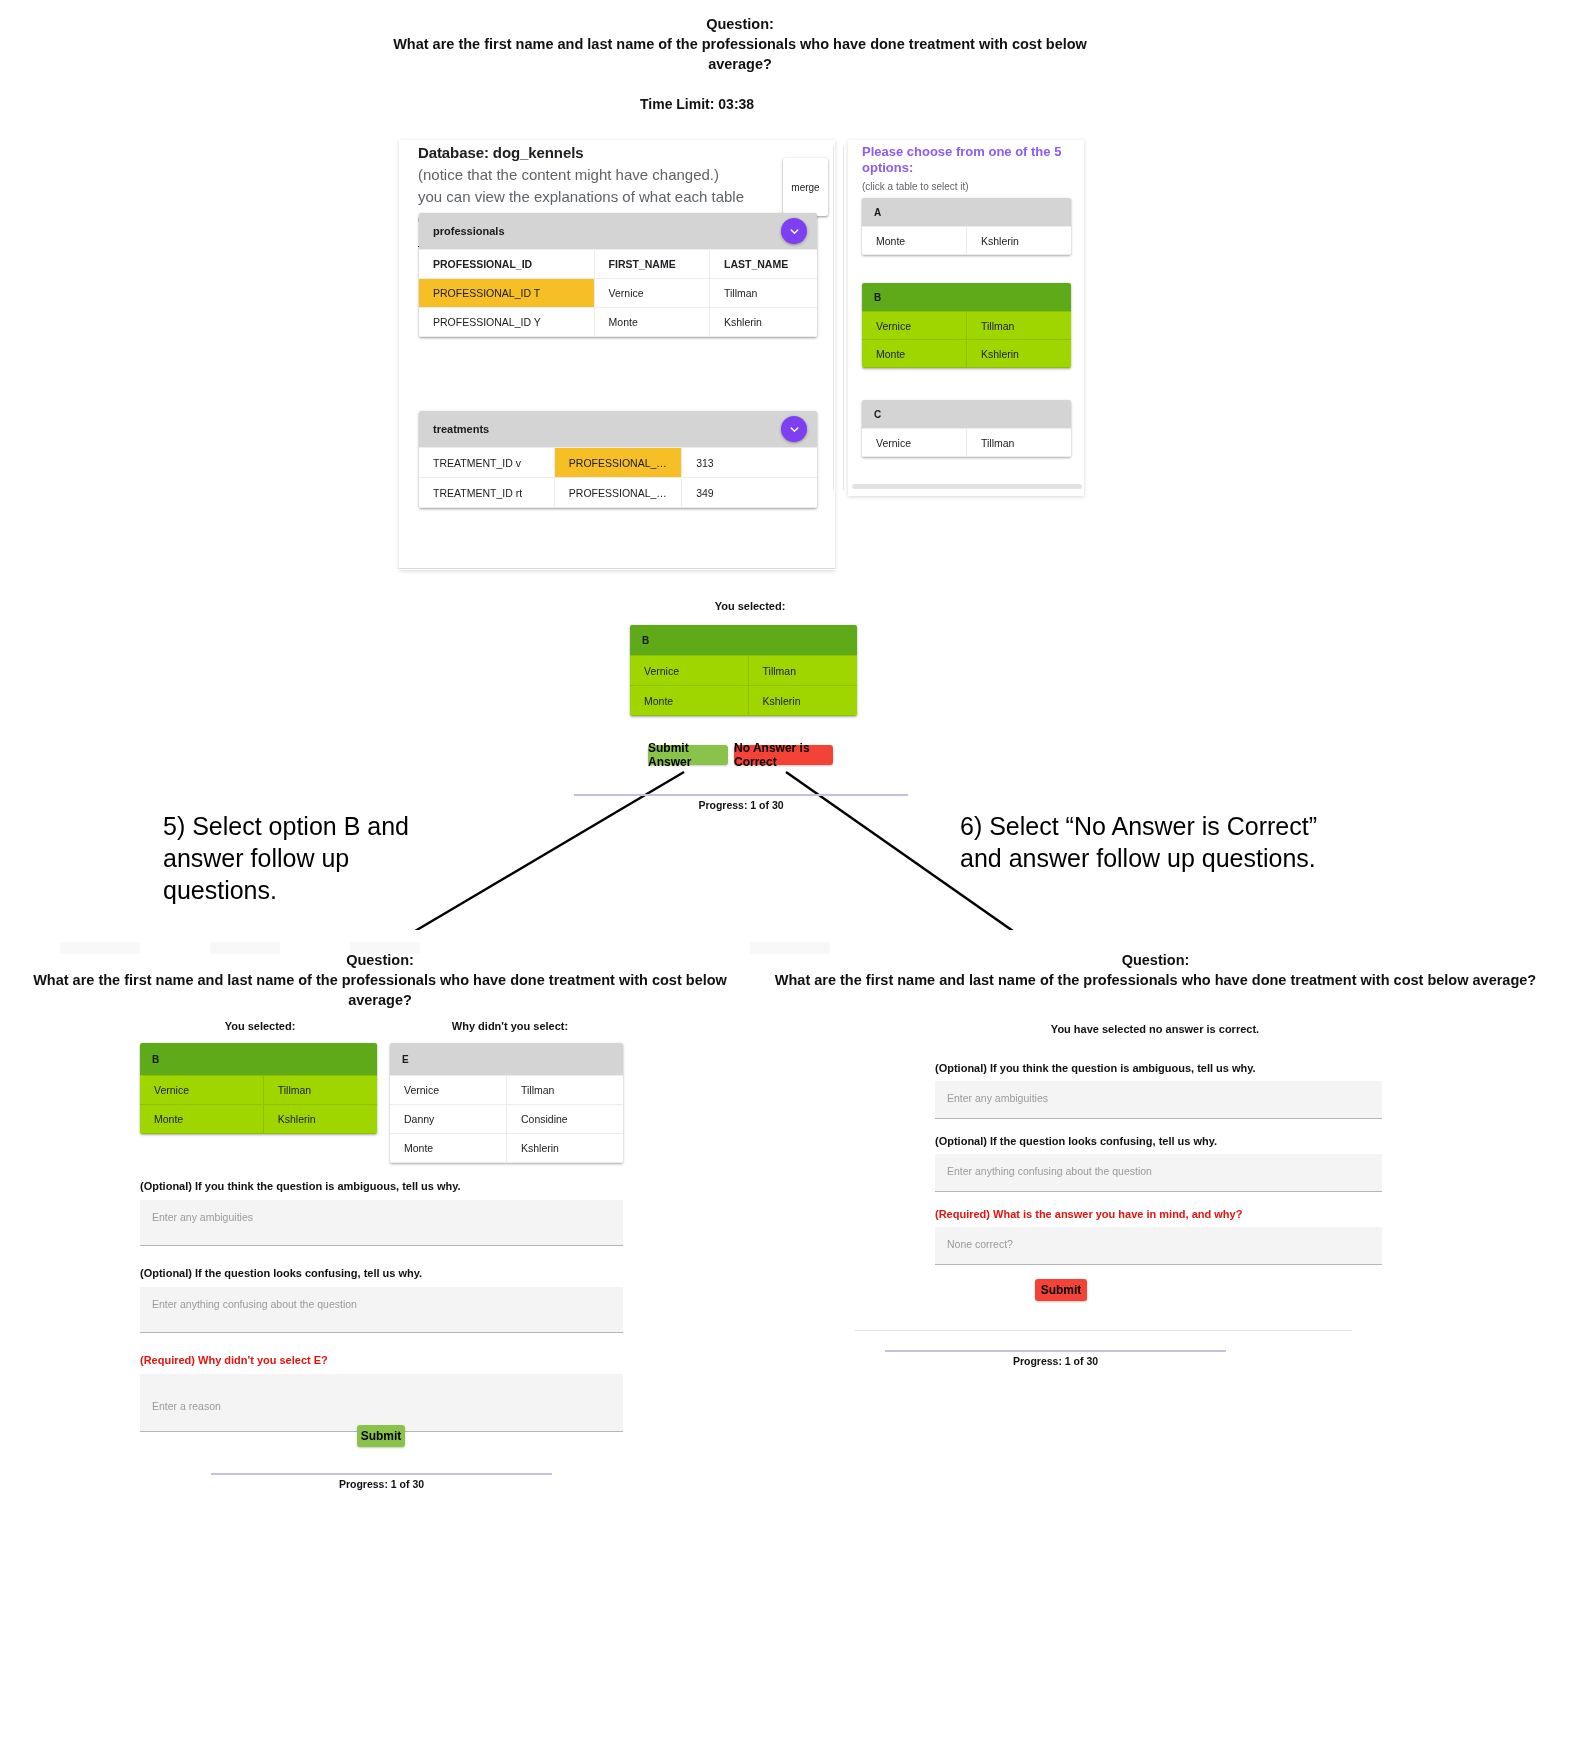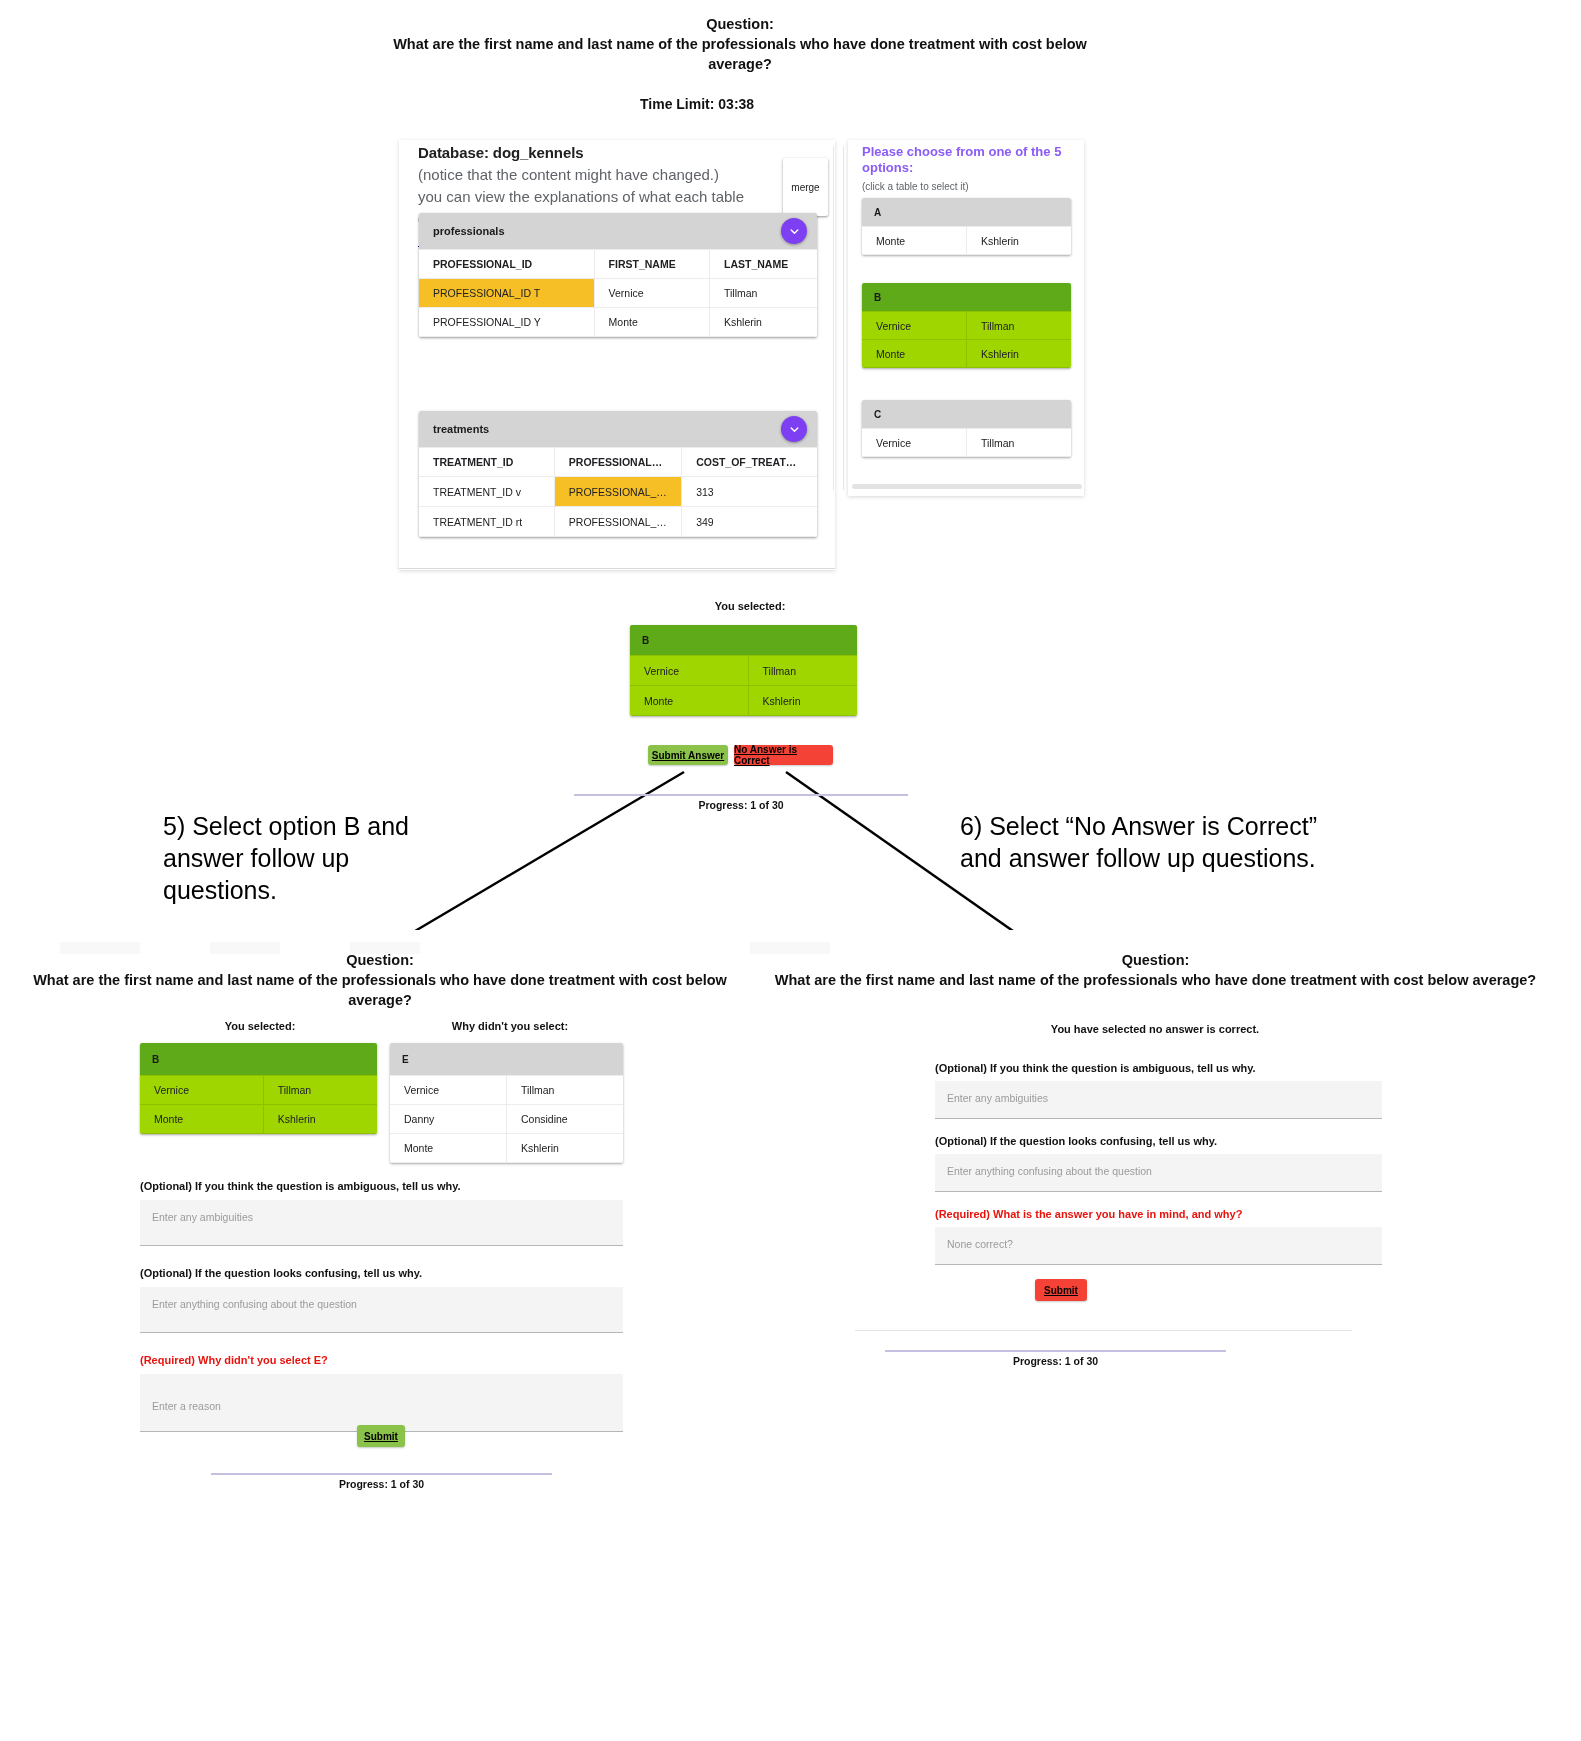--- a/index.html
+++ b/index.html
@@ -109,24 +109,23 @@
   .opt-card td { font-size:10px; padding:0 12px; border:1px solid #ececec; border-left:none; border-right:none; color:#202124; }
   .opt-card td.vline { border-right:1px solid #ececec; }
   .opt-card.sel td.vline { border-right:1px solid #8ec000; }
 
   .scrollstrip { position:absolute; background:#e3e3e3; border-radius:3px; }
 
   .sel-label { font-size:11px; font-weight:bold; color:#111; text-align:center; }
 
   .btn {
     display:inline-flex; align-items:center; justify-content:center;
-    font-size:10px; font-weight:bold; color:#000;
+    font-size:12px; font-weight:bold; color:#000;
     border-radius:3px;
     box-shadow:0 1px 2px rgba(0,0,0,.22);
-    text-decoration:underline;
   }
   .btn.green { background:#8bc34a; }
   .btn.red   { background:#f44336; }
   .btn.sub-green { background:#8bc34a; }
   .btn.sub-red { background:#f44336; }
 
   .progbar { position:absolute; height:2px; background:#c5c0e0; }
   .progtext { position:absolute; text-align:center; font-size:10.5px; font-weight:bold; color:#111; }
 
   .fieldlabel { font-size:11px; font-weight:bold; color:#111; }
@@ -255,25 +254,20 @@
           </svg>
       </span>
     </div>
     <table class="tbl">
       <colgroup>
           <col style="width:34%">
           <col style="width:32%">
           <col style="width:34%">
         </colgroup>
       <tbody>
-          <tr>
-        <th class="vline" style="height:29px;">TREATMENT_ID</th>
-        <th class="vline fk">PROFESSIONAL_ID</th>
-        <th>COST_OF_TREATMENT</th>
-      </tr>
       <tr>
         <td class="vline" style="height:30px;">TREATMENT_ID v</td>
         <td class="vline fkv hl">PROFESSIONAL_ID T</td>
         <td>313</td>
       </tr>
       <tr>
         <td class="vline" style="height:30px;">TREATMENT_ID rt</td>
         <td class="vline fkv">PROFESSIONAL_ID Y</td>
         <td>349</td>
       </tr>

